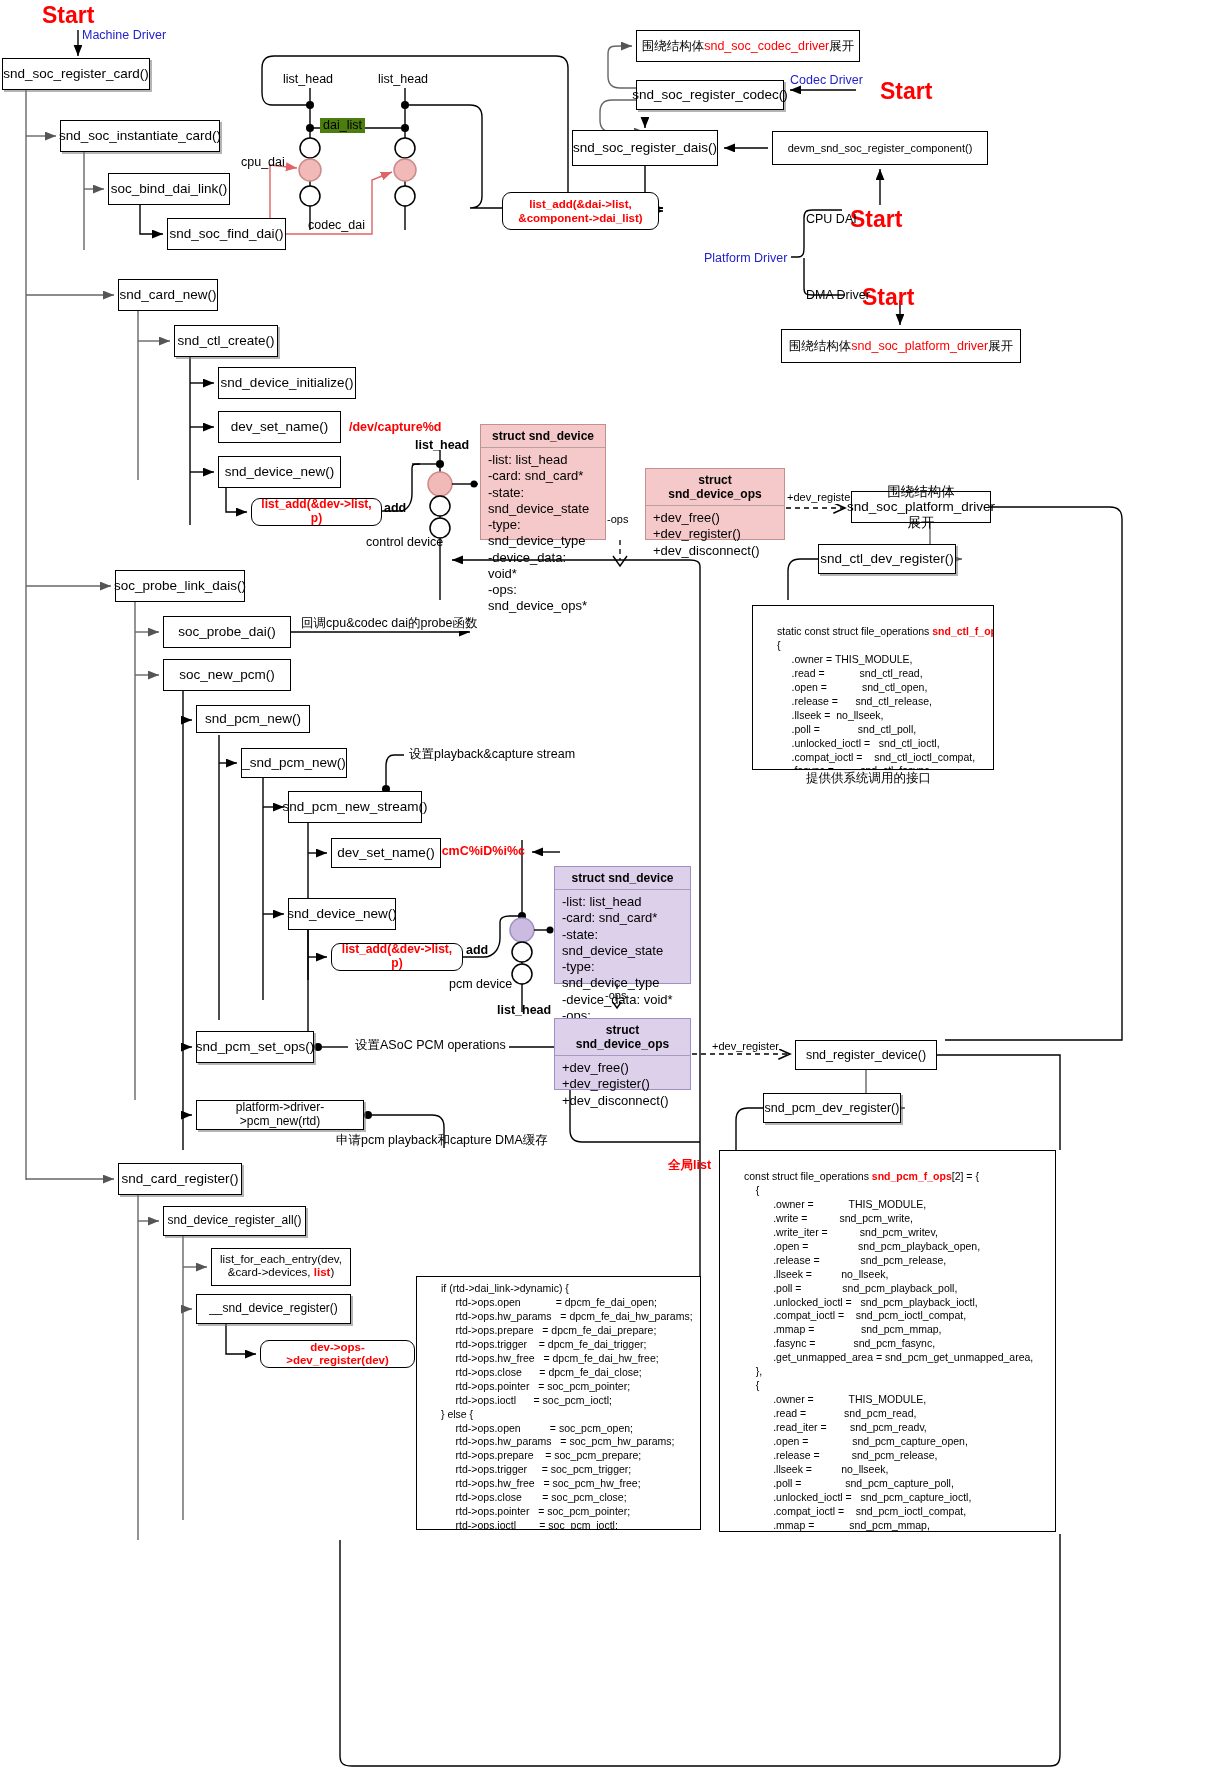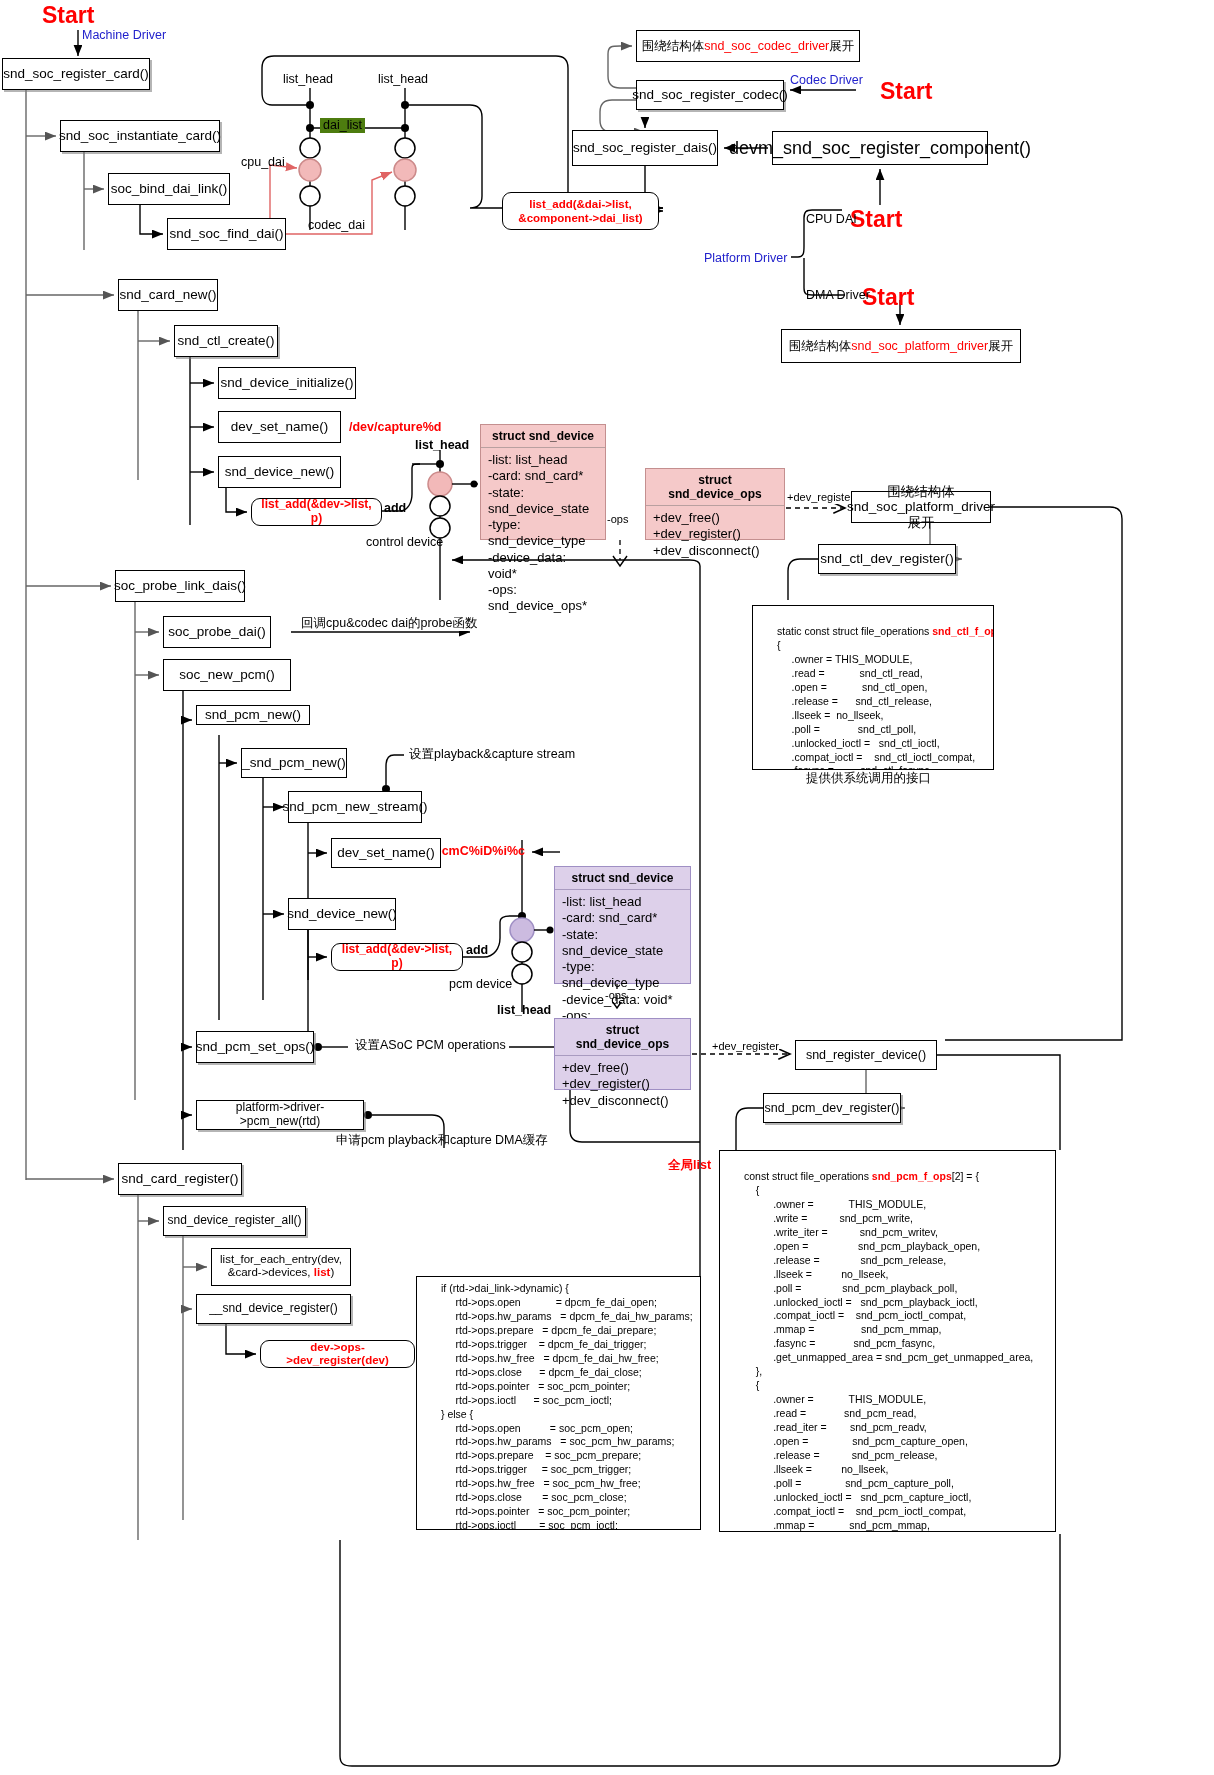--- a/index.html
+++ b/index.html
@@ -245,23 +245,23 @@
   <div class="box sh" style="left:60px;top:120px;width:160px;height:32px">snd_soc_instantiate_card()</div>
   <div class="box" style="left:108px;top:173px;width:122px;height:32px">soc_bind_dai_link()</div>
   <div class="box" style="left:167px;top:218px;width:119px;height:32px">snd_soc_find_dai()</div>
   <div class="box" style="left:118px;top:279px;width:100px;height:32px">snd_card_new()</div>
   <div class="box sh" style="left:174px;top:325px;width:104px;height:32px">snd_ctl_create()</div>
   <div class="box" style="left:218px;top:367px;width:138px;height:32px">snd_device_initialize()</div>
   <div class="box" style="left:218px;top:411px;width:123px;height:32px">dev_set_name()</div>
   <div class="box" style="left:218px;top:456px;width:123px;height:32px">snd_device_new()</div>
   <div class="box red" style="left:251px;top:498px;width:131px;height:28;height:28px;font-size:12px">list_add(&amp;dev-&gt;list, p)</div>
   <div class="box" style="left:115px;top:570px;width:130px;height:32px">soc_probe_link_dais()</div>
-  <div class="box" style="left:163px;top:616px;width:108px;height:32px">soc_probe_dai()</div>
+  <div class="box" style="left:163px;top:616px;width:128px;height:32px">soc_probe_dai()</div>
   <div class="box" style="left:163px;top:659px;width:128px;height:32px">soc_new_pcm()</div>
-  <div class="box" style="left:196px;top:705px;width:114px;height:20px">snd_pcm_new()</div>
+  <div class="box" style="left:196px;top:705px;width:114px;height:28px">snd_pcm_new()</div>
   <div class="box" style="left:241px;top:748px;width:106px;height:30px">_snd_pcm_new()</div>
   <div class="box" style="left:288px;top:791px;width:134px;height:32px">snd_pcm_new_stream()</div>
   <div class="box" style="left:331px;top:838px;width:110px;height:30px">dev_set_name()</div>
   <div class="box" style="left:288px;top:898px;width:108px;height:32px">snd_device_new()</div>
   <div class="box red" style="left:331px;top:943px;width:132px;height:28px;font-size:12px">list_add(&amp;dev-&gt;list, p)</div>
   <div class="box sh" style="left:196px;top:1031px;width:118px;height:32px">snd_pcm_set_ops()</div>
   <div class="box sh" style="left:196px;top:1100px;width:168px;height:30px;font-size:12px">platform-&gt;driver-&gt;pcm_new(rtd)</div>
   <div class="box sh" style="left:118px;top:1163px;width:124px;height:32px">snd_card_register()</div>
   <div class="box sh" style="left:163px;top:1206px;width:143px;height:30px;font-size:12px">snd_device_register_all()</div>
   <div class="box sh" style="left:196px;top:1294px;width:155px;height:30px;font-size:12px">__snd_device_register()</div>
@@ -272,21 +272,21 @@
 &amp;card-&gt;devices, </span><span class="lbl red" style="position:static;font-size:11.5px">list</span><span>)</span>
   </div>
 
   <div class="box" style="left:636px;top:30px;width:224px;height:32px;font-size:12.5px">
     <span>围绕结构体</span>
       <span style="color:#ff0000">snd_soc_codec_driver</span>
       <span>展开</span>
   </div>
   <div class="box sh" style="left:636px;top:80px;width:148px;height:30px">snd_soc_register_codec()</div>
   <div class="box" style="left:572px;top:130px;width:146px;height:36px">snd_soc_register_dais()</div>
-  <div class="box" style="left:772px;top:131px;width:216px;height:34px;font-size:18px">devm_snd_soc_register_component()</div>
+  <div class="box" style="left:772px;top:131px;width:216px;height:34px;font-size:11px">devm_snd_soc_register_component()</div>
   <div class="box red" style="left:502px;top:192px;width:157px;height:38px;font-size:11.5px;flex-direction:column;line-height:1.25">
     <span>list_add(&amp;dai-&gt;list,</span>
     <span>&amp;component-&gt;dai_list)</span>
   </div>
   <div class="box" style="left:781px;top:329px;width:240px;height:34px;font-size:12.5px">
     <span>围绕结构体</span>
       <span style="color:#ff0000">snd_soc_platform_driver</span>
       <span>展开</span>
   </div>
   <div class="box" style="left:851px;top:491px;width:140px;height:32px">围绕结构体snd_soc_platform_driver展开</div>

